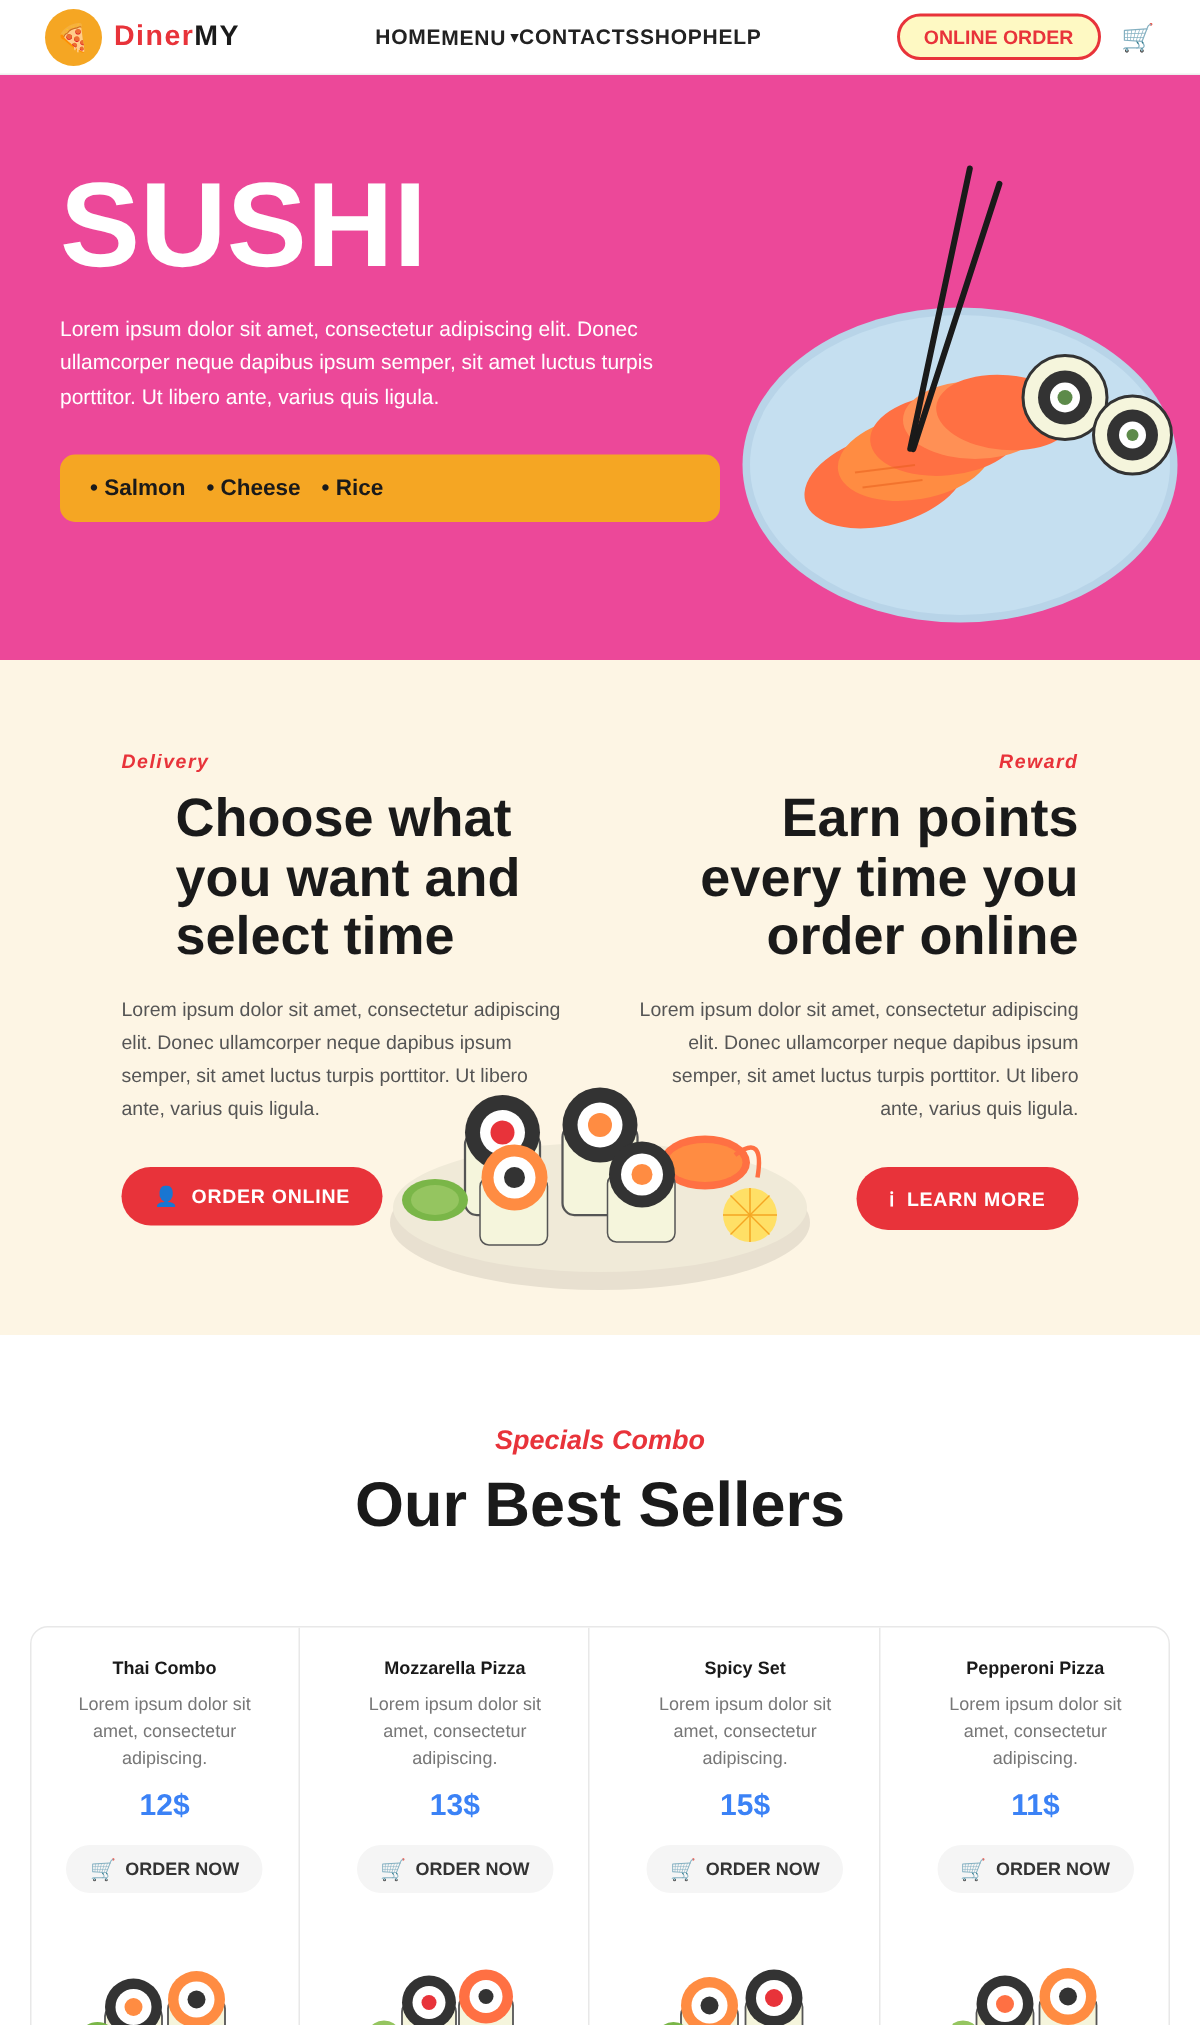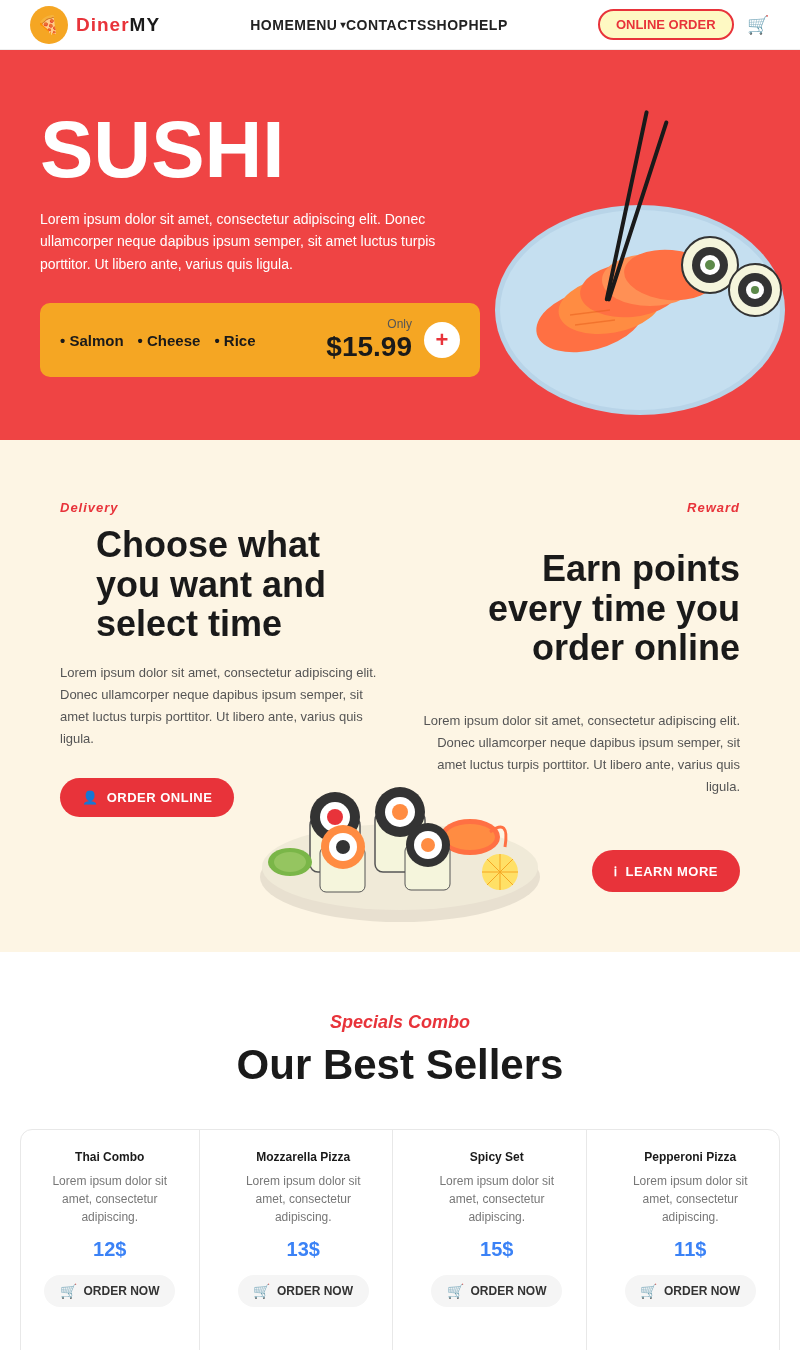--- a/index.html
+++ b/index.html
@@ -70,21 +70,21 @@
       white-space: nowrap;
     }
     .cart-icon {
       font-size: 18px;
       cursor: pointer;
       color: #333;
     }
 
     
     .hero {
-      background: #ef4444;
+      background: #ec4899;
       position: relative;
       padding: 60px 40px 60px 40px;
       min-height: 390px;
       overflow: hidden;
     }
     .hero-content {
       max-width: 480px;
     }
     .hero-title {
       font-size: 80px;
@@ -147,21 +147,21 @@
       color: #e8333a;
       cursor: pointer;
       display: flex;
       align-items: center;
       justify-content: center;
     }
 
     
     .features-section {
       background: #fdf5e4;
-      padding: 60px 40px;
+      padding: 60px 61px;
       display: flex;
       gap: 0;
       position: relative;
       min-height: 450px;
       align-items: flex-start;
     }
     .feature-col {
       flex: 1;
       padding: 0 20px;
     }
@@ -208,21 +208,20 @@
       font-size: 13px;
       font-weight: 700;
       cursor: pointer;
       text-transform: uppercase;
       letter-spacing: 0.5px;
     }
     .feature-col-right {
       display: flex;
       flex-direction: column;
       align-items: flex-end;
-      gap: 24px;
     }
     .center-plate {
       position: absolute;
       left: 50%;
       transform: translateX(-50%);
       bottom: 20px;
       width: 300px;
       height: 220px;
       display: flex;
       align-items: center;
@@ -239,21 +238,21 @@
       font-size: 18px;
       font-weight: 700;
       color: #e8333a;
       font-style: italic;
       margin-bottom: 8px;
     }
     .specials-title {
       font-size: 42px;
       font-weight: 900;
       color: #1a1a1a;
-      margin-bottom: 40px;
+      margin-bottom: 57px;
     }
     .products-grid {
       display: flex;
       gap: 15px;
       justify-content: center;
       flex-wrap: nowrap;
       border: 1px solid #e8e8e8;
       border-radius: 12px;
       overflow: hidden;
     }
@@ -349,27 +348,20 @@
 <section class="hero">
   <div class="hero-content">
     <h1 class="hero-title">SUSHI</h1>
     <p class="hero-desc">Lorem ipsum dolor sit amet, consectetur adipiscing elit. Donec ullamcorper neque dapibus ipsum semper, sit amet luctus turpis porttitor. Ut libero ante, varius quis ligula.</p>
 
     <div class="hero-product-card">
       <div class="hero-product-items">
         <span>Salmon</span>
         <span>Cheese</span>
         <span>Rice</span>
-      </div>
-      <div class="hero-price-block">
-        <div>
-          <div class="hero-price-label">Only</div>
-          <div class="hero-price">$15.99</div>
-        </div>
-        <button class="hero-add-btn">+</button>
       </div>
     </div>
   </div>
 
   <div class="hero-plate-visual">
     <svg width="320" height="350" viewBox="0 0 320 350">
 
       <ellipse cx="170" cy="240" rx="145" ry="105" fill="#b8d4e8"></ellipse>
       <ellipse cx="170" cy="240" rx="140" ry="100" fill="#c5dff0"></ellipse>
 

